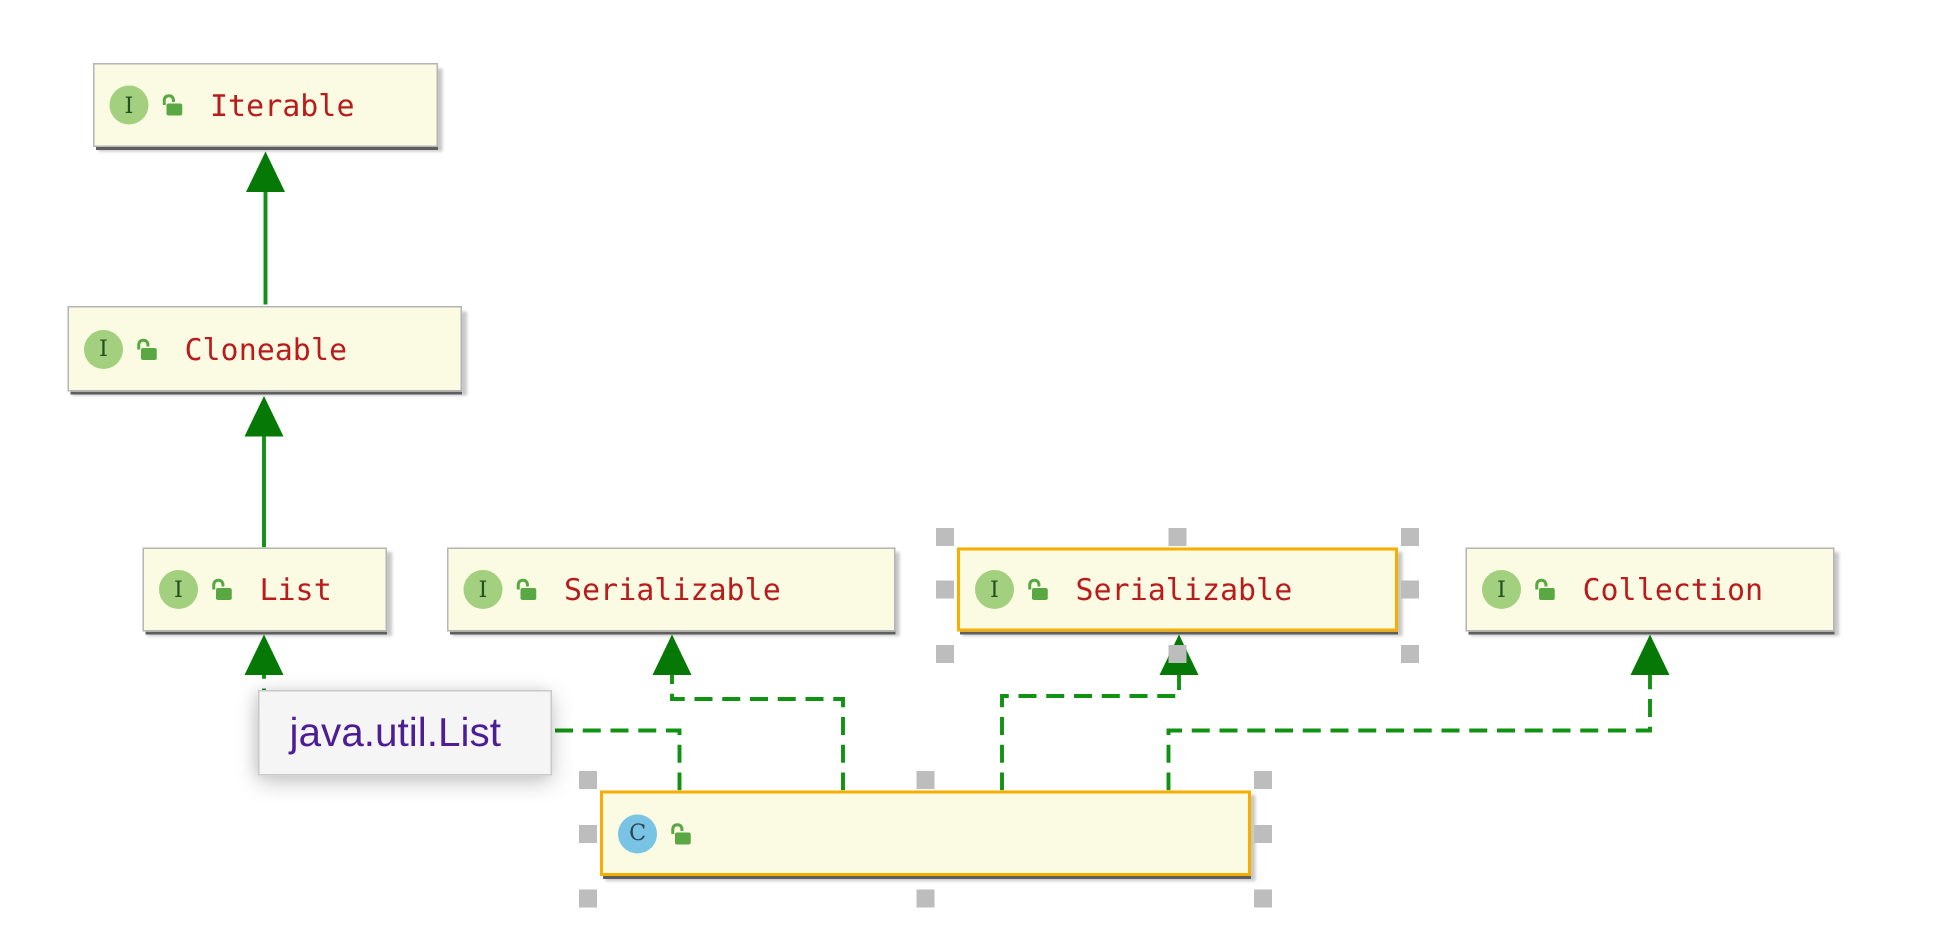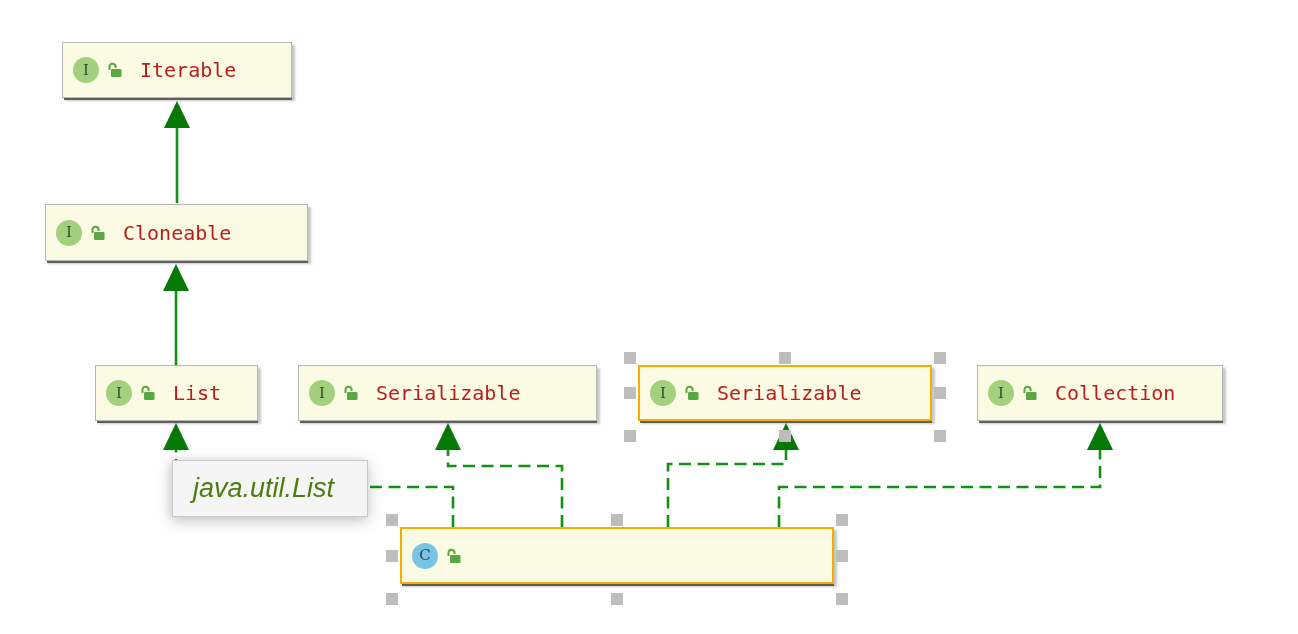--- a/index.html
+++ b/index.html
@@ -68,24 +68,23 @@
     left:172px;top:460px;
     width:196px;height:57px;
     box-sizing:border-box;
     background:#F5F5F5;
     border:1px solid #C9C9C9;
     box-shadow:0 4px 14px rgba(0,0,0,0.22), -3px 0 8px rgba(0,0,0,0.07);
     display:flex;align-items:center;
     padding-left:20px;
     font-family:"Liberation Sans", sans-serif;
     font-size:27px;
-    color:#4d7c0f;
+    color:#4c1d95;
     z-index:5;
     white-space:nowrap;
-    font-style:italic;
   }
 </style>
 </head>
 <body>
 
 <div class="canvas">
 
   <svg class="edges" width="1298" height="634" aria-hidden="true">
 
     <g>

